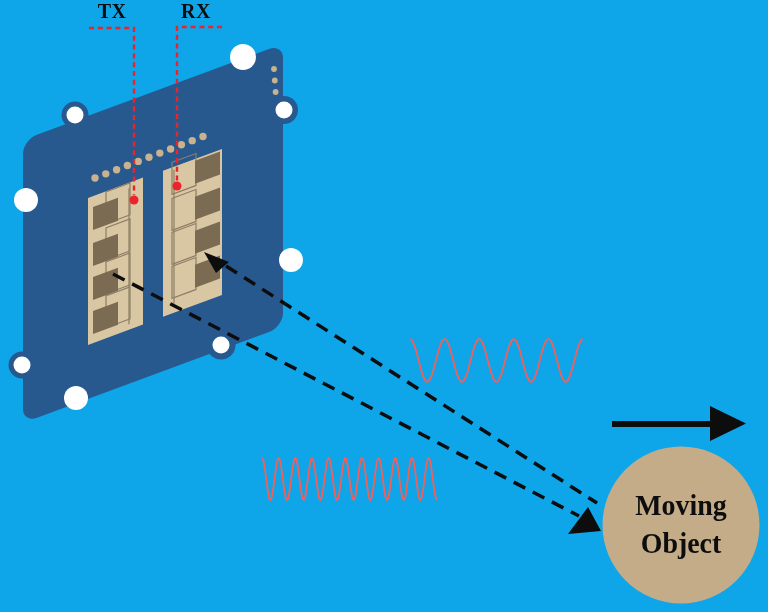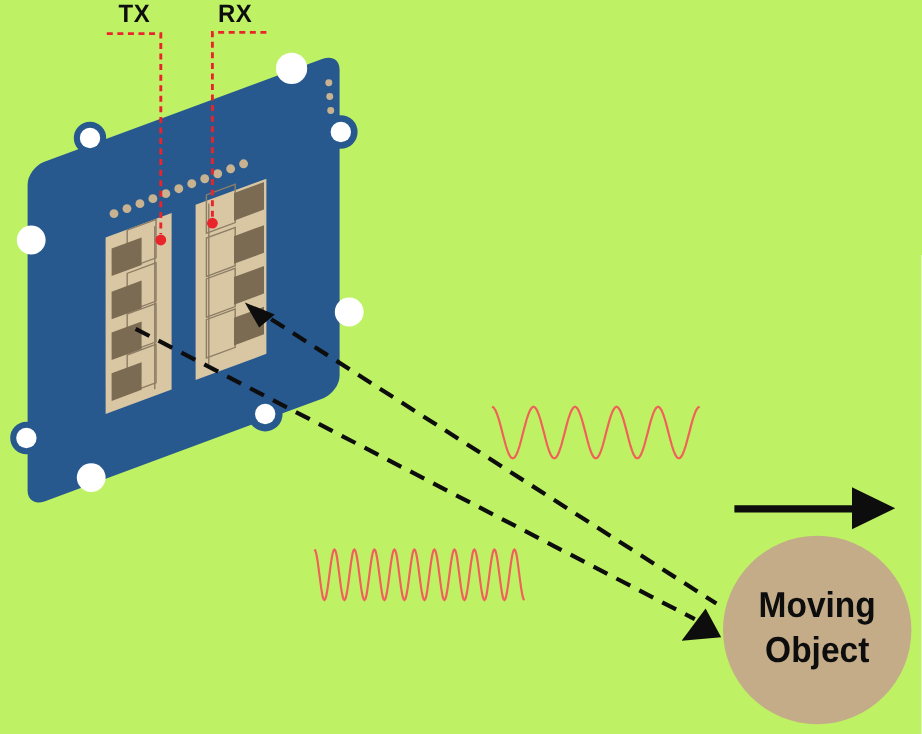--- a/index.html
+++ b/index.html
@@ -1,17 +1,17 @@
 <!DOCTYPE html>
 <html><head>
 <meta charset="utf-8">
 <style>
   html,body{margin:0;padding:0;background:#ffffff;}
-  .stage{position:relative;width:768px;height:612px;background:#bef264;overflow:hidden;
-         font-family:Liberation Sans, sans-serif;}
+  .stage{position:relative;width:768px;height:612px;background:#0ea5e9;overflow:hidden;
+         font-family:Liberation Serif, serif;}
   .stage svg{position:absolute;left:0;top:0;}
   .diagram-label{position:absolute;color:#0d0d0d;font-weight:bold;text-align:center;
                  transform:scaleX(0.95);transform-origin:center;}
   .antenna-label{font-size:21px;line-height:21px;letter-spacing:0.5px;}
   #tx-label{left:86px;top:1px;width:52px;}
   #rx-label{left:170px;top:1px;width:52px;}
   #moving-object-label{left:601px;top:486px;width:160px;font-size:30px;line-height:38px;
                        transform:scaleX(0.93);}
   .trace{fill:none;stroke:#8d7d65;stroke-width:1.2px;}
   .notch{fill:#ffffff;}

